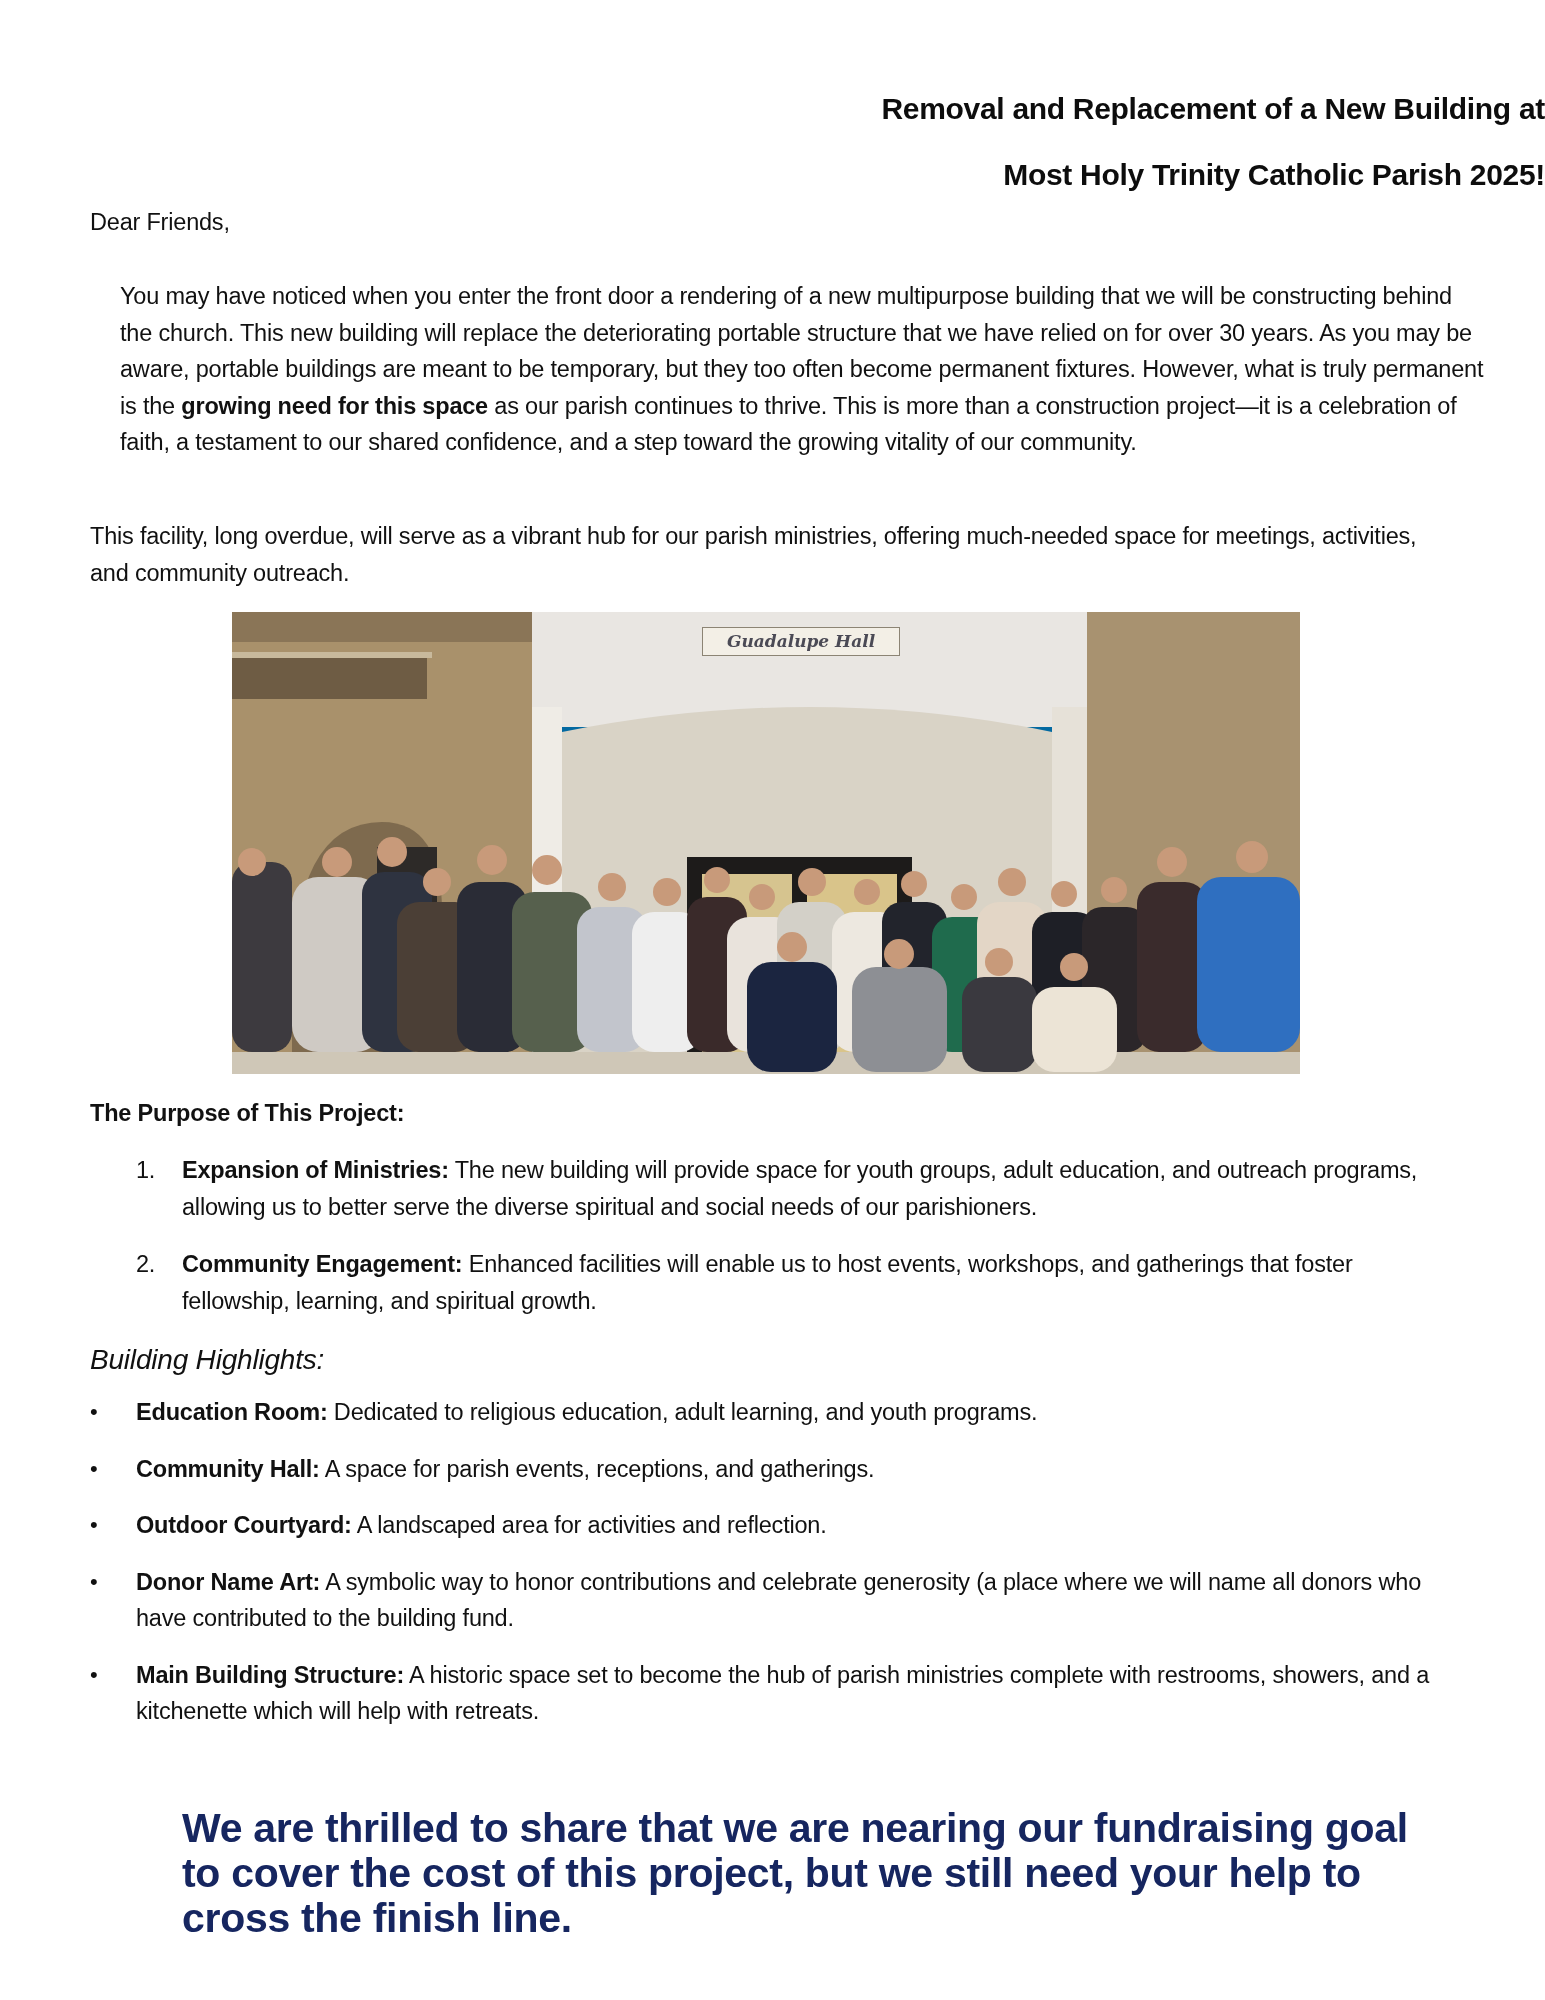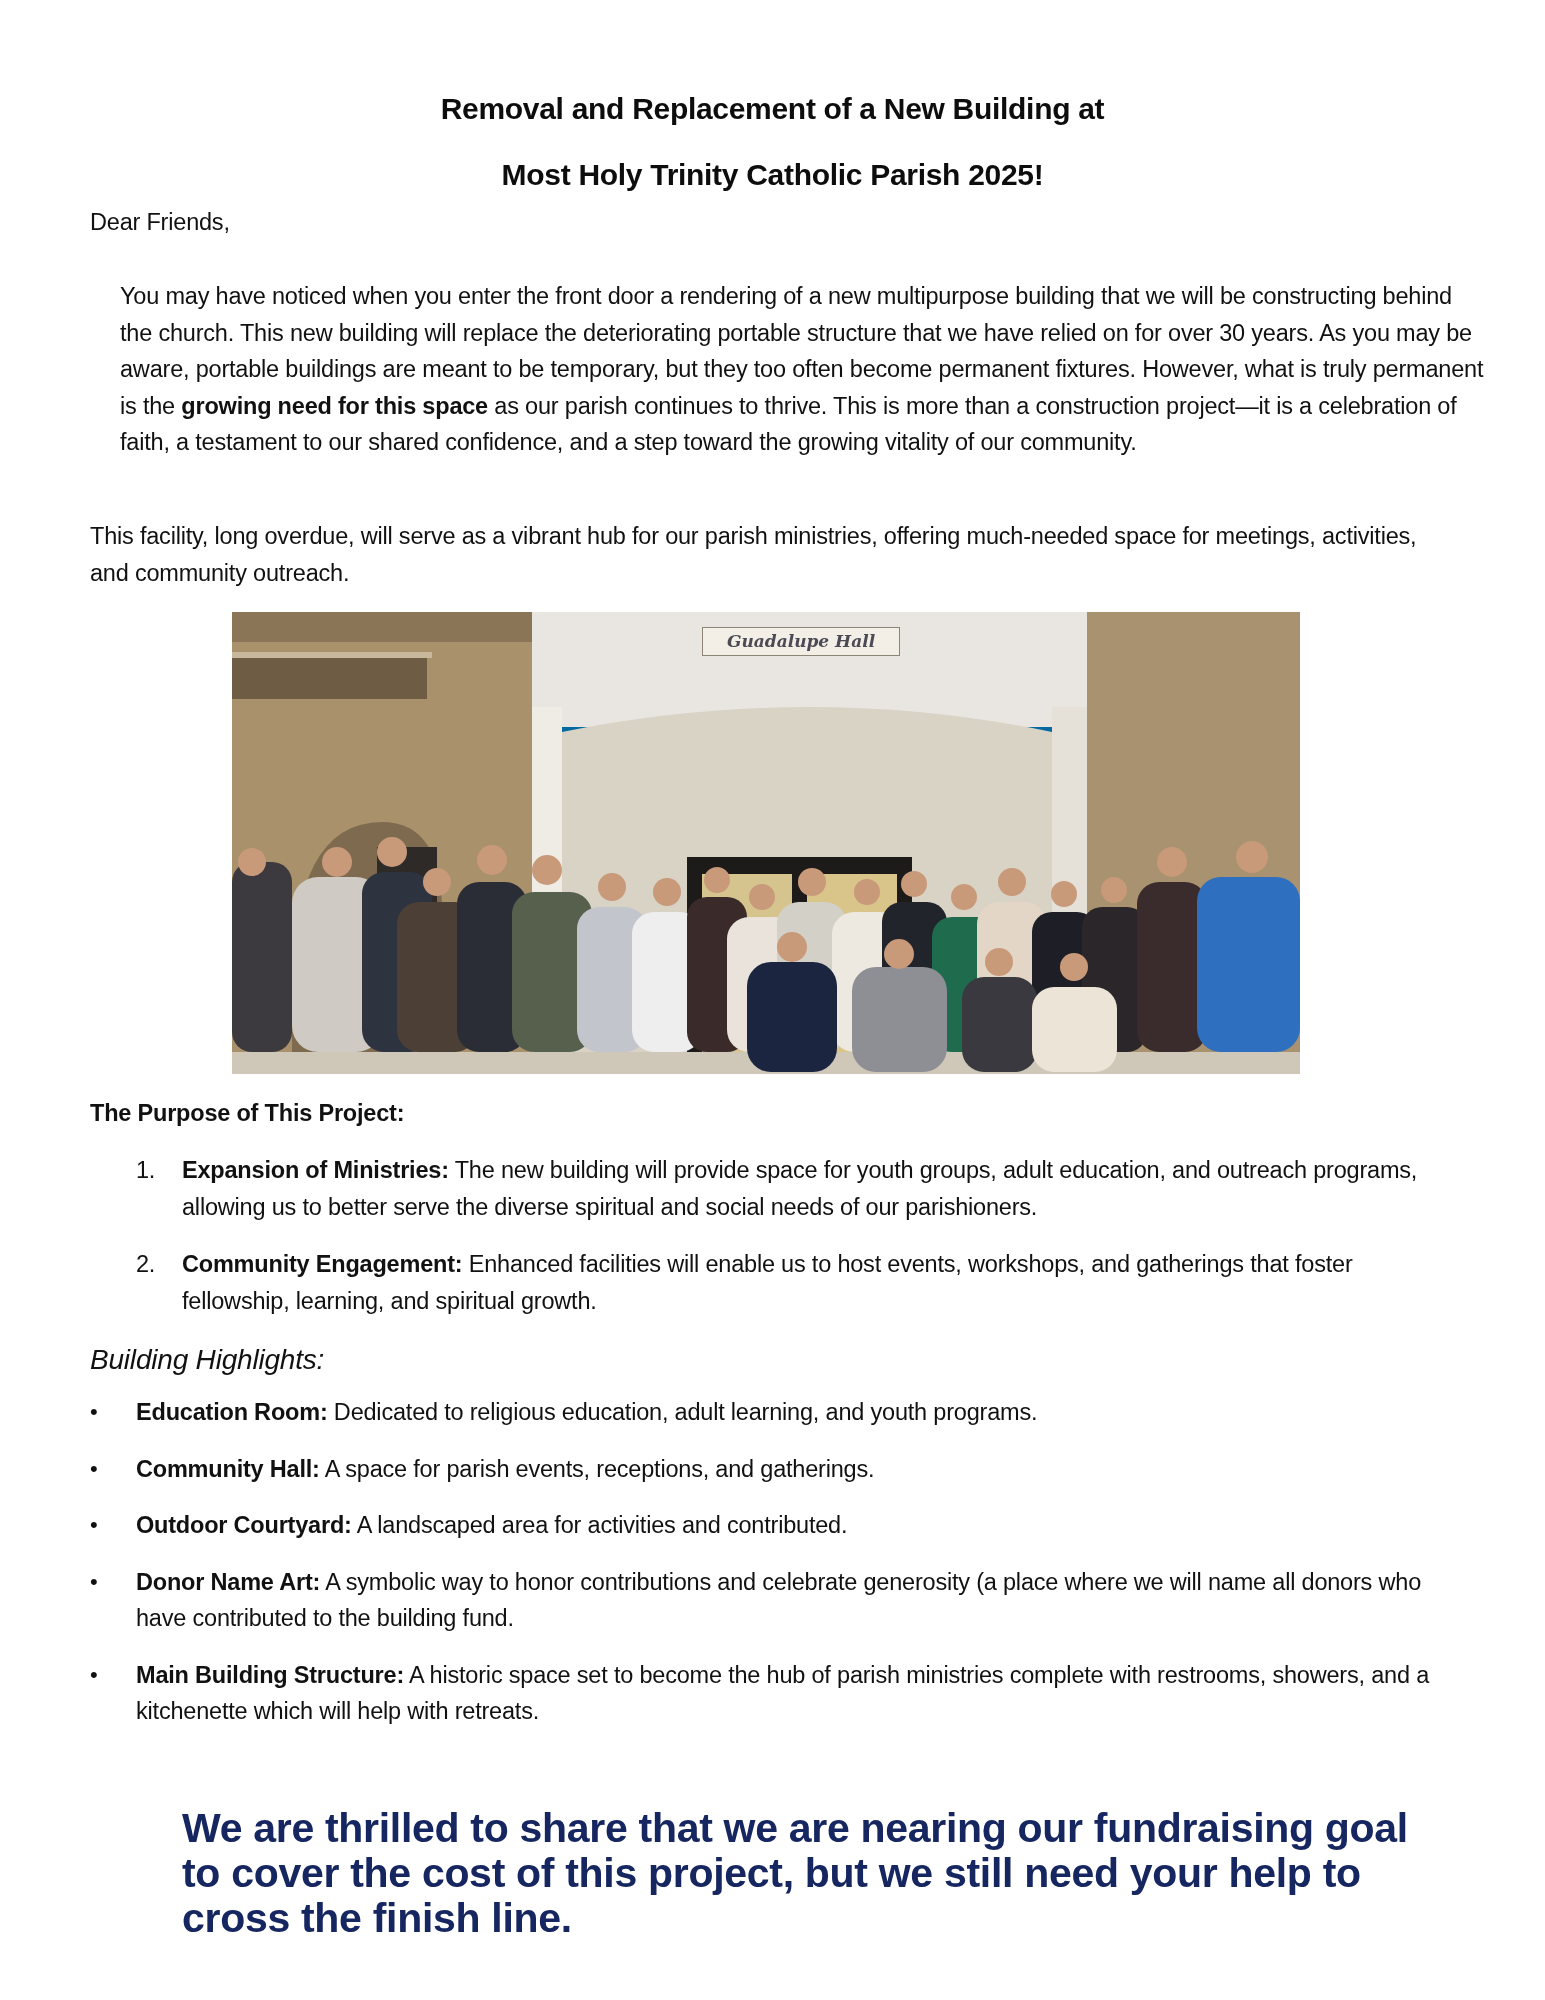--- a/index.html
+++ b/index.html
@@ -3,21 +3,21 @@
 <meta charset="utf-8">
 <style>
   html, body { margin: 0; padding: 0; background: #ffffff; }
   body {
     width: 1545px; height: 2000px; position: relative; overflow: hidden;
     font-family: "Liberation Sans", "DejaVu Sans", sans-serif;
     color: #111111;
   }
   .page { position: absolute; left: 0; top: 0; width: 1545px; height: 2000px; }
   .title {
-    position: absolute; left: 0; width: 1545px; text-align: center;
+    position: absolute; left: 0; width: 1545px; text-align: right;
     font-weight: bold; font-size: 30px; letter-spacing: -0.3px; color: #0d0d0d;
   }
   .t1 { top: 92px; }
   .t2 { top: 158px; }
   .para {
     position: absolute; left: 90px; width: 1370px;
     font-size: 23.5px; line-height: 36.5px; letter-spacing: -0.2px;
   }
   .greet { top: 204px; }
   .p1 { top: 278px; margin-left: 30px; }
@@ -165,21 +165,21 @@
     <div class="uitem">
       <span class="bullet">•</span>
       <b>Education Room:</b><span> Dedicated to religious education, adult learning, and youth programs.</span>
     </div>
     <div class="uitem">
       <span class="bullet">•</span>
       <b>Community Hall:</b><span> A space for parish events, receptions, and gatherings.</span>
     </div>
     <div class="uitem">
       <span class="bullet">•</span>
-      <b>Outdoor Courtyard:</b><span> A landscaped area for activities and contributed.</span>
+      <b>Outdoor Courtyard:</b><span> A landscaped area for activities and reflection.</span>
     </div>
     <div class="uitem">
       <span class="bullet">•</span>
       <b>Donor Name Art:</b><span> A symbolic way to honor contributions and celebrate generosity (a place where we will name all donors who have contributed to the building fund.</span>
     </div>
     <div class="uitem">
       <span class="bullet">•</span>
       <b>Main Building Structure:</b><span> A historic space set to become the hub of parish ministries complete with restrooms, showers, and a kitchenette which will help with retreats.</span>
     </div>
   </div>

